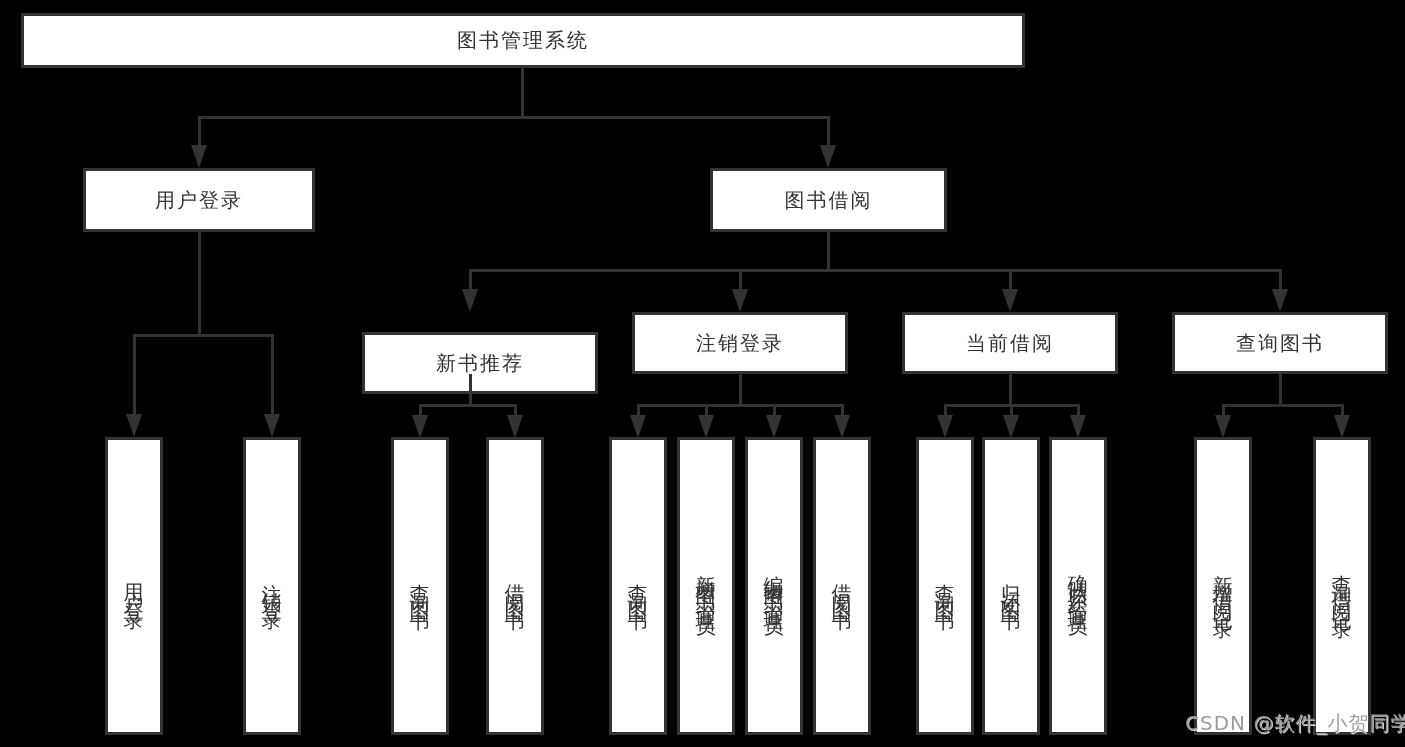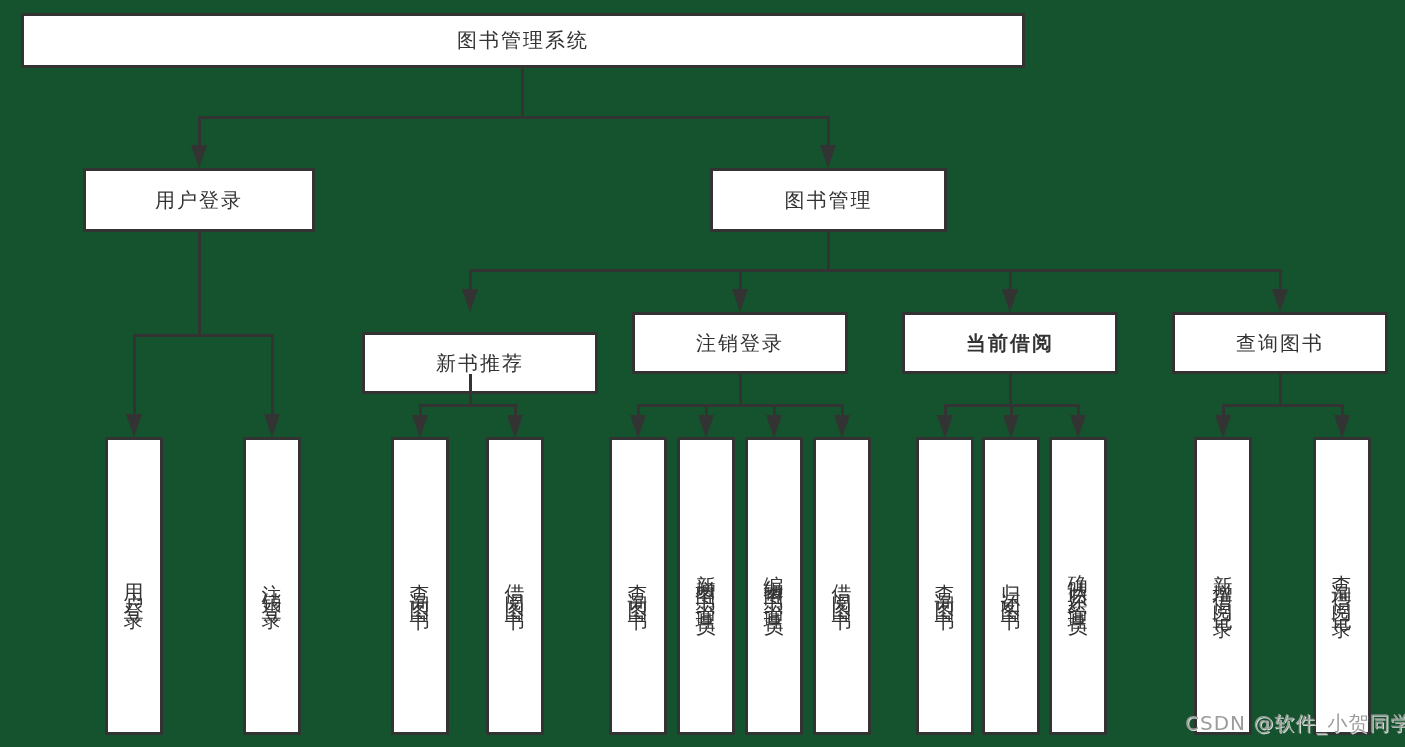--- a/index.html
+++ b/index.html
@@ -1,20 +1,20 @@
 <!DOCTYPE html>
 <html><head>
 <meta charset="utf-8">
 <style>
   html, body { margin: 0; padding: 0; background: #ffffff; }
   #canvas {
     position: relative;
     width: 1405px;
     height: 747px;
-    background: #14532d;
+    background: #000000;
     font-family: "DejaVu Sans", "Liberation Sans", sans-serif;
     overflow: hidden;
   }
   .box {
     position: absolute;
     box-sizing: border-box;
     border: 3px solid #333333;
     background: #ffffff;
     display: flex;
     align-items: center;
@@ -67,21 +67,21 @@
   <div class="hl" style="left:197.5px; top:115.5px; width:632px;"></div>
   <div class="vl" style="left:197.5px; top:115.5px; height:31px;"></div>
   <div class="arw" style="left:191px; top:145px;"></div>
   <div class="vl" style="left:826.5px; top:115.5px; height:31px;"></div>
   <div class="arw" style="left:820px; top:145px;"></div>
 
   <div class="box" style="left:83px; top:168px; width:232px; height:64px;">
     <span class="hlabel">用户登录</span>
   </div>
   <div class="box" style="left:710px; top:168px; width:237px; height:64px;">
-    <span class="hlabel">图书管理</span>
+    <span class="hlabel">图书借阅</span>
   </div>
 
   <div class="vl" style="left:197.5px; top:232px; height:103px;"></div>
   <div class="hl" style="left:132.5px; top:333.5px; width:141px;"></div>
   <div class="vl" style="left:132.5px; top:333.5px; height:82px;"></div>
   <div class="arw" style="left:126px; top:414px;"></div>
   <div class="vl" style="left:270.5px; top:333.5px; height:82px;"></div>
   <div class="arw" style="left:264px; top:414px;"></div>
 
   <div class="box" style="left:105px; top:437px; width:58px; height:298px;">
@@ -101,21 +101,21 @@
   <div class="arw" style="left:1002px; top:289px;"></div>
   <div class="vl" style="left:1278.5px; top:269px; height:22px;"></div>
   <div class="arw" style="left:1272px; top:289px;"></div>
 
   <div class="box" style="left:362px; top:332px; width:236px; height:62px;">
     <span class="hlabel">新书推荐</span>
   </div>
   <div class="box" style="left:632px; top:312px; width:216px; height:62px;">
     <span class="hlabel">注销登录</span>
   </div>
-  <div class="box" style="left:902px; top:312px; width:216px; height:62px;font-weight:bold;">
+  <div class="box" style="left:902px; top:312px; width:216px; height:62px;">
     <span class="hlabel">当前借阅</span>
   </div>
   <div class="box" style="left:1172px; top:312px; width:216px; height:62px;">
     <span class="hlabel">查询图书</span>
   </div>
 
   <div class="vl" style="left:468.5px; top:374px; height:32px;"></div>
   <div class="hl" style="left:418.5px; top:404px; width:98px;"></div>
   <div class="vl" style="left:418.5px; top:404px; height:14px;"></div>
   <div class="arw" style="left:412px; top:415px;"></div>

